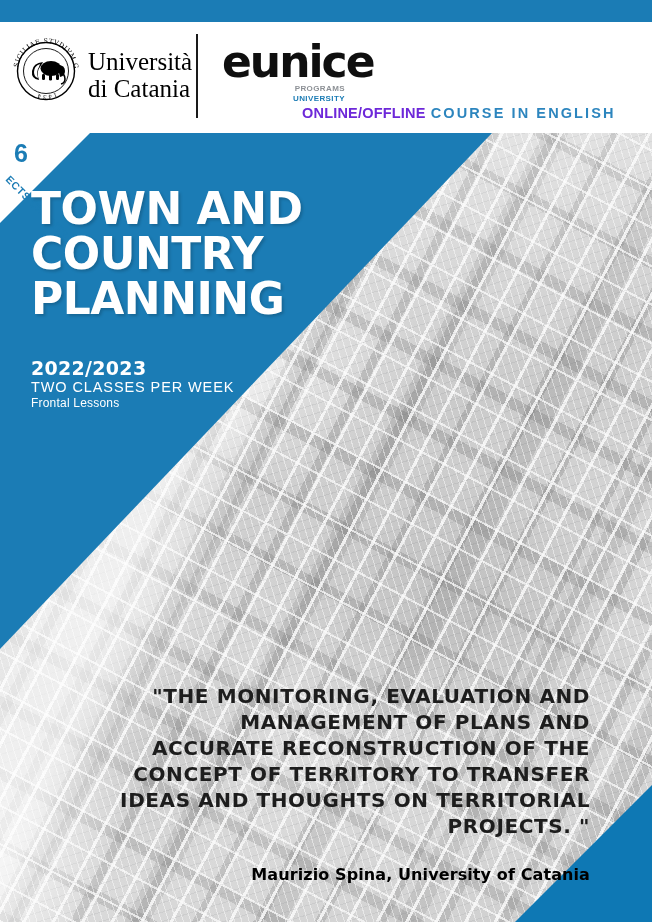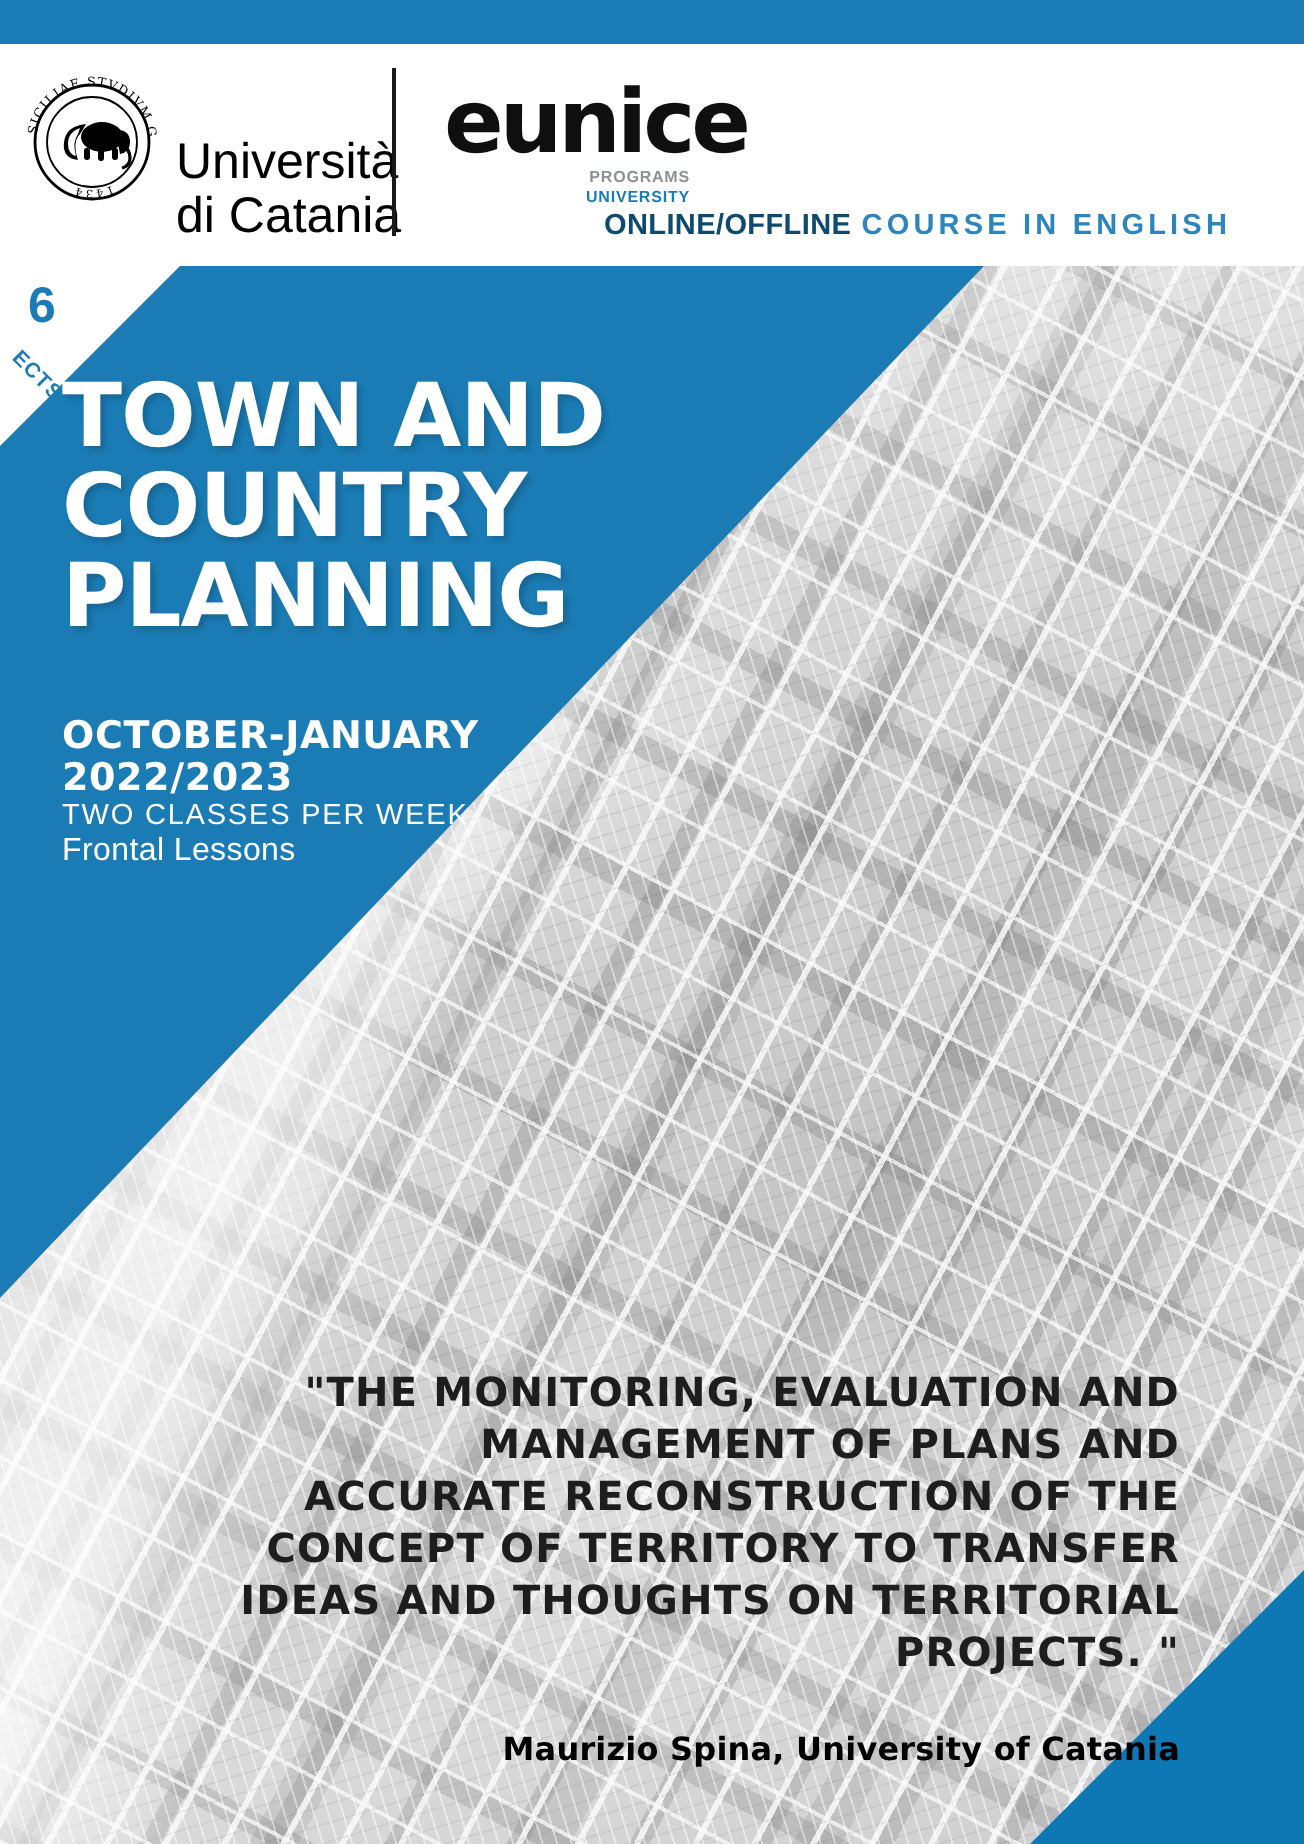--- a/index.html
+++ b/index.html
@@ -39,26 +39,25 @@
 
   .seal {
     position: absolute;
     left: 10px; top: 13px;
     width: 72px; height: 72px;
   }
 
   .unict-name {
     position: absolute;
     left: 88px; top: 26px;
-    font-family: Liberation Sans, sans-serif;
+    font-family: Liberation Serif, serif;
     font-size: 25px;
     line-height: 27px;
     color: #000000;
     letter-spacing: 0px;
-    margin-top: 20px;
   }
 
   .divider {
     position: absolute;
     left: 196px; top: 12px;
     width: 2px; height: 84px;
     background: #1a1a1a;
   }
 
   .eunice-wrap {
@@ -92,21 +91,21 @@
 
   .online-line {
     position: absolute;
     left: 80px; top: 65px;
     font-size: 14.5px;
     letter-spacing: 1.1px;
     white-space: nowrap;
   }
   .online-line .strong {
     font-weight: bold;
-    color: #0c4a6e;
+    color: #6d28d9;
     letter-spacing: 0.2px;
   }
   .online-line .light {
     font-weight: bold;
     color: #2C85BE;
     letter-spacing: 2.1px;
   }
 
   
   .canvas {
@@ -246,21 +245,21 @@
     color: #ffffff;
   }
   .dates-sub1 {
     font-size: 14.5px;
     font-weight: normal;
     letter-spacing: 0.9px;
     color: #ffffff;
   }
   .dates-sub2 {
     margin-top: 1px;
-    font-size: 16px;
+    font-size: 12px;
     font-weight: normal;
     letter-spacing: 0.2px;
     color: #ffffff;
   }
 
   
   .quote-block {
     position: absolute;
     left: 62px; top: 550px;
     width: 528px;
@@ -356,21 +355,20 @@
       <div class="ects-label">ECTS CREDITS</div>
     </div>
 
     <div class="title-block">
       <div class="title-line">TOWN AND</div>
       <div class="title-line">COUNTRY</div>
       <div class="title-line">PLANNING</div>
     </div>
 
     <div class="dates">
-      <div class="dates-main">OCTOBER-JANUARY</div>
       <div class="dates-main">2022/2023</div>
       <div class="dates-sub1">TWO CLASSES PER WEEK</div>
       <div class="dates-sub2">Frontal Lessons</div>
     </div>
 
     <div class="quote-block">
       <div class="quote-line">"THE MONITORING, EVALUATION AND</div>
       <div class="quote-line">MANAGEMENT OF PLANS AND</div>
       <div class="quote-line">ACCURATE RECONSTRUCTION OF THE</div>
       <div class="quote-line">CONCEPT OF TERRITORY TO TRANSFER</div>

